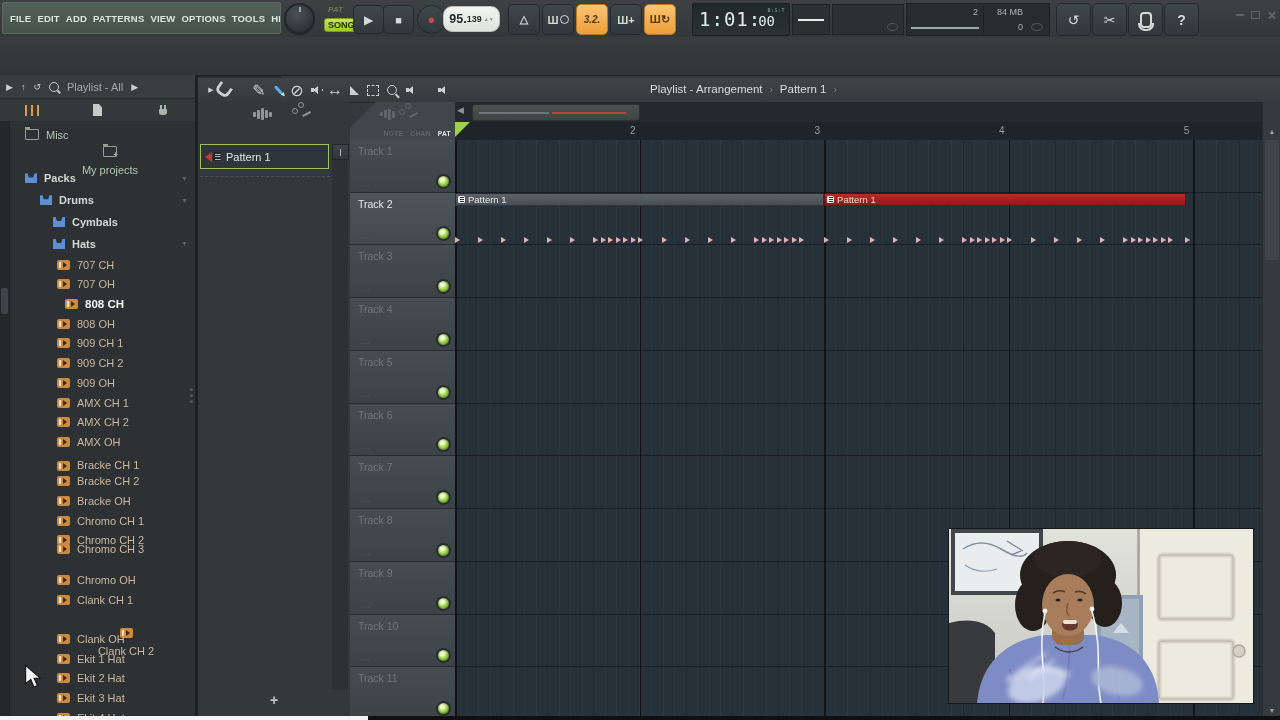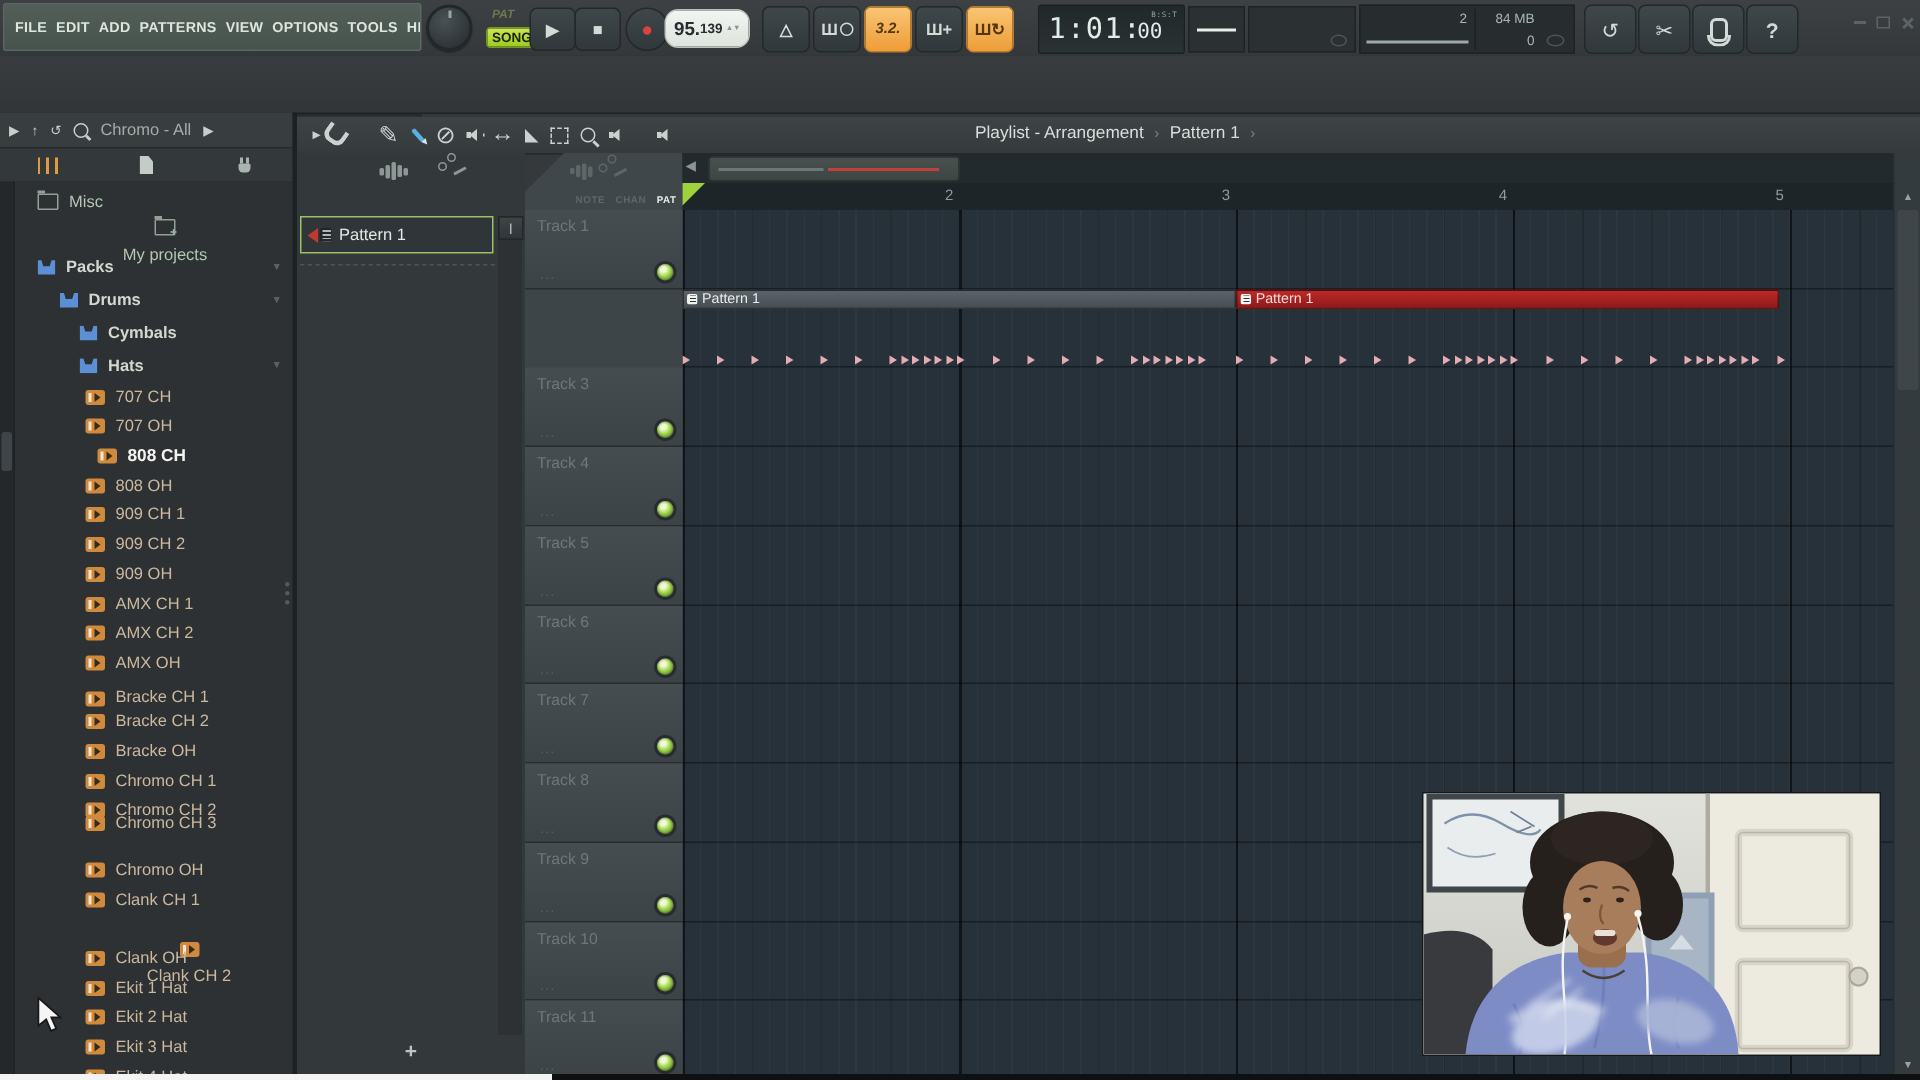--- a/index.html
+++ b/index.html
@@ -400,21 +400,21 @@
       <span class="arr">▶</span>
     </div>
   </div>
 
   <div class="ab browser"></div>
   <div class="ab bheader">
     <span class="bh-ic">▶</span>
     <span class="bh-ic">↑</span>
     <span class="bh-ic">↺</span>
     <span class="bh-search"></span>
-    <span class="bh-title">Chromo - All</span>
+    <span class="bh-title">Playlist - All</span>
     <span class="bh-ic">▶</span>
   </div>
   <div class="ab btabs">
     <div class="btab">
         <span class="ic-knobs g"></span>
       </div>
     <div class="btab">
         <span class="ic-file2 g"></span>
       </div>
     <div class="btab">
@@ -731,20 +731,25 @@
       <div class="nmarker" style="left: 706px; top: 96.73px;"></div>
       <div class="nmarker" style="left: 713px; top: 96.73px;"></div>
       <div class="nmarker" style="left: 730px; top: 96.73px;"></div>
     </div>
   <div class="ab theaders" id="track-headers">
       <div class="trow" style="top: 0px; height: 52.73px;">
         <div class="tname">Track 1</div>
         <div class="tdots">...</div>
         <div class="led"></div>
       </div>
+      <div class="trow active" style="top: 52.73px; height: 52.73px;">
+        <div class="tname">Track 2</div>
+        <div class="tdots">...</div>
+        <div class="led"></div>
+      </div>
       <div class="trow" style="top: 105.46px; height: 52.73px;">
         <div class="tname">Track 3</div>
         <div class="tdots">...</div>
         <div class="led"></div>
       </div>
       <div class="trow" style="top: 158.19px; height: 52.73px;">
         <div class="tname">Track 4</div>
         <div class="tdots">...</div>
         <div class="led"></div>
       </div>

